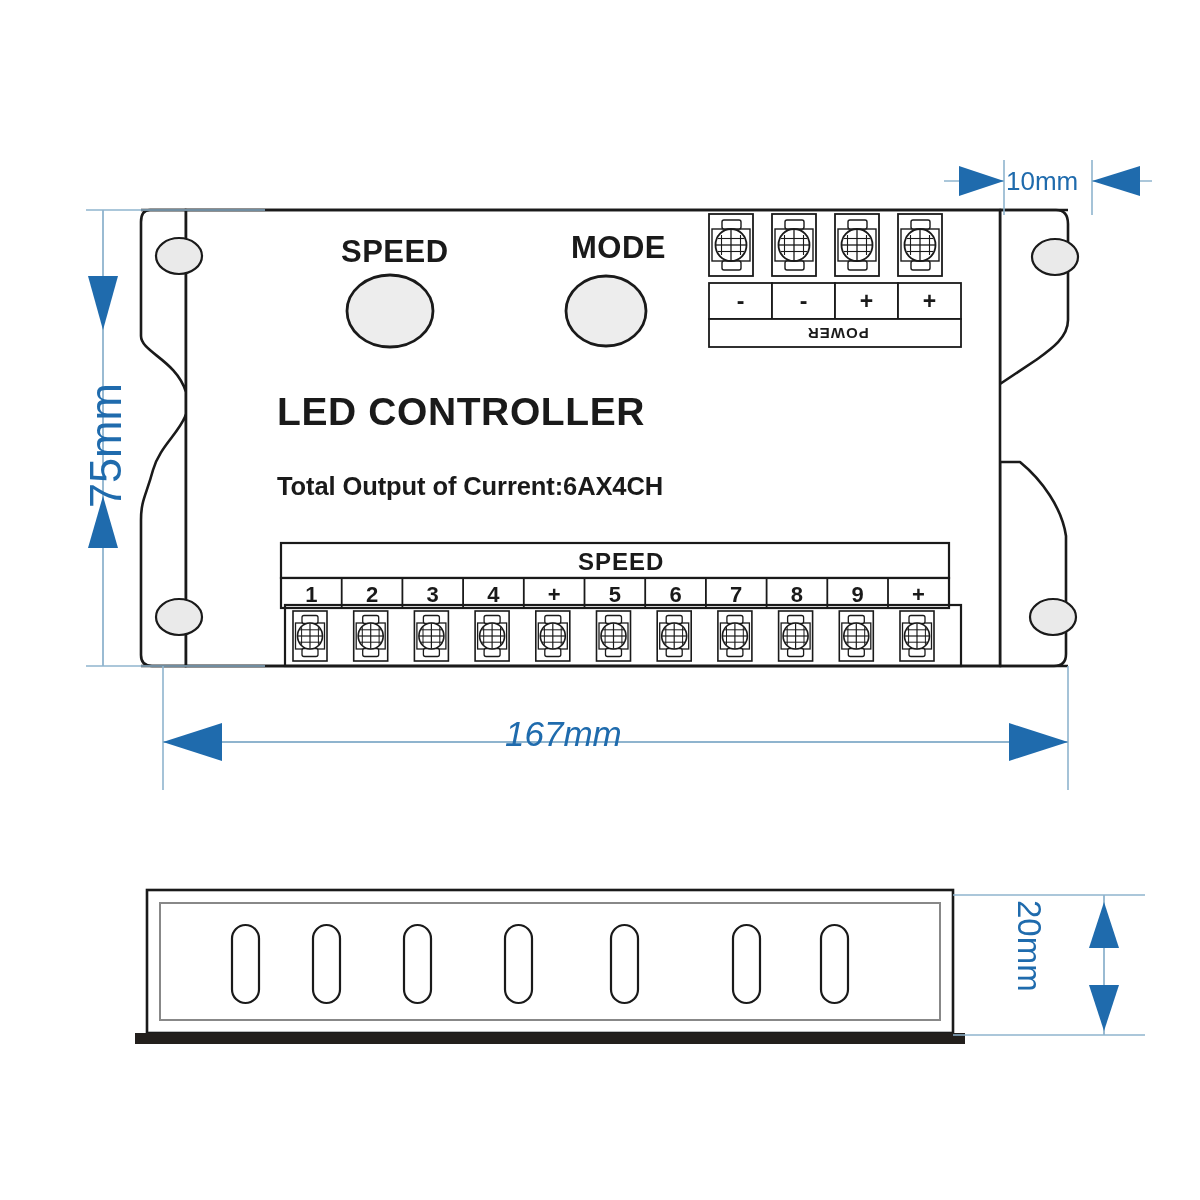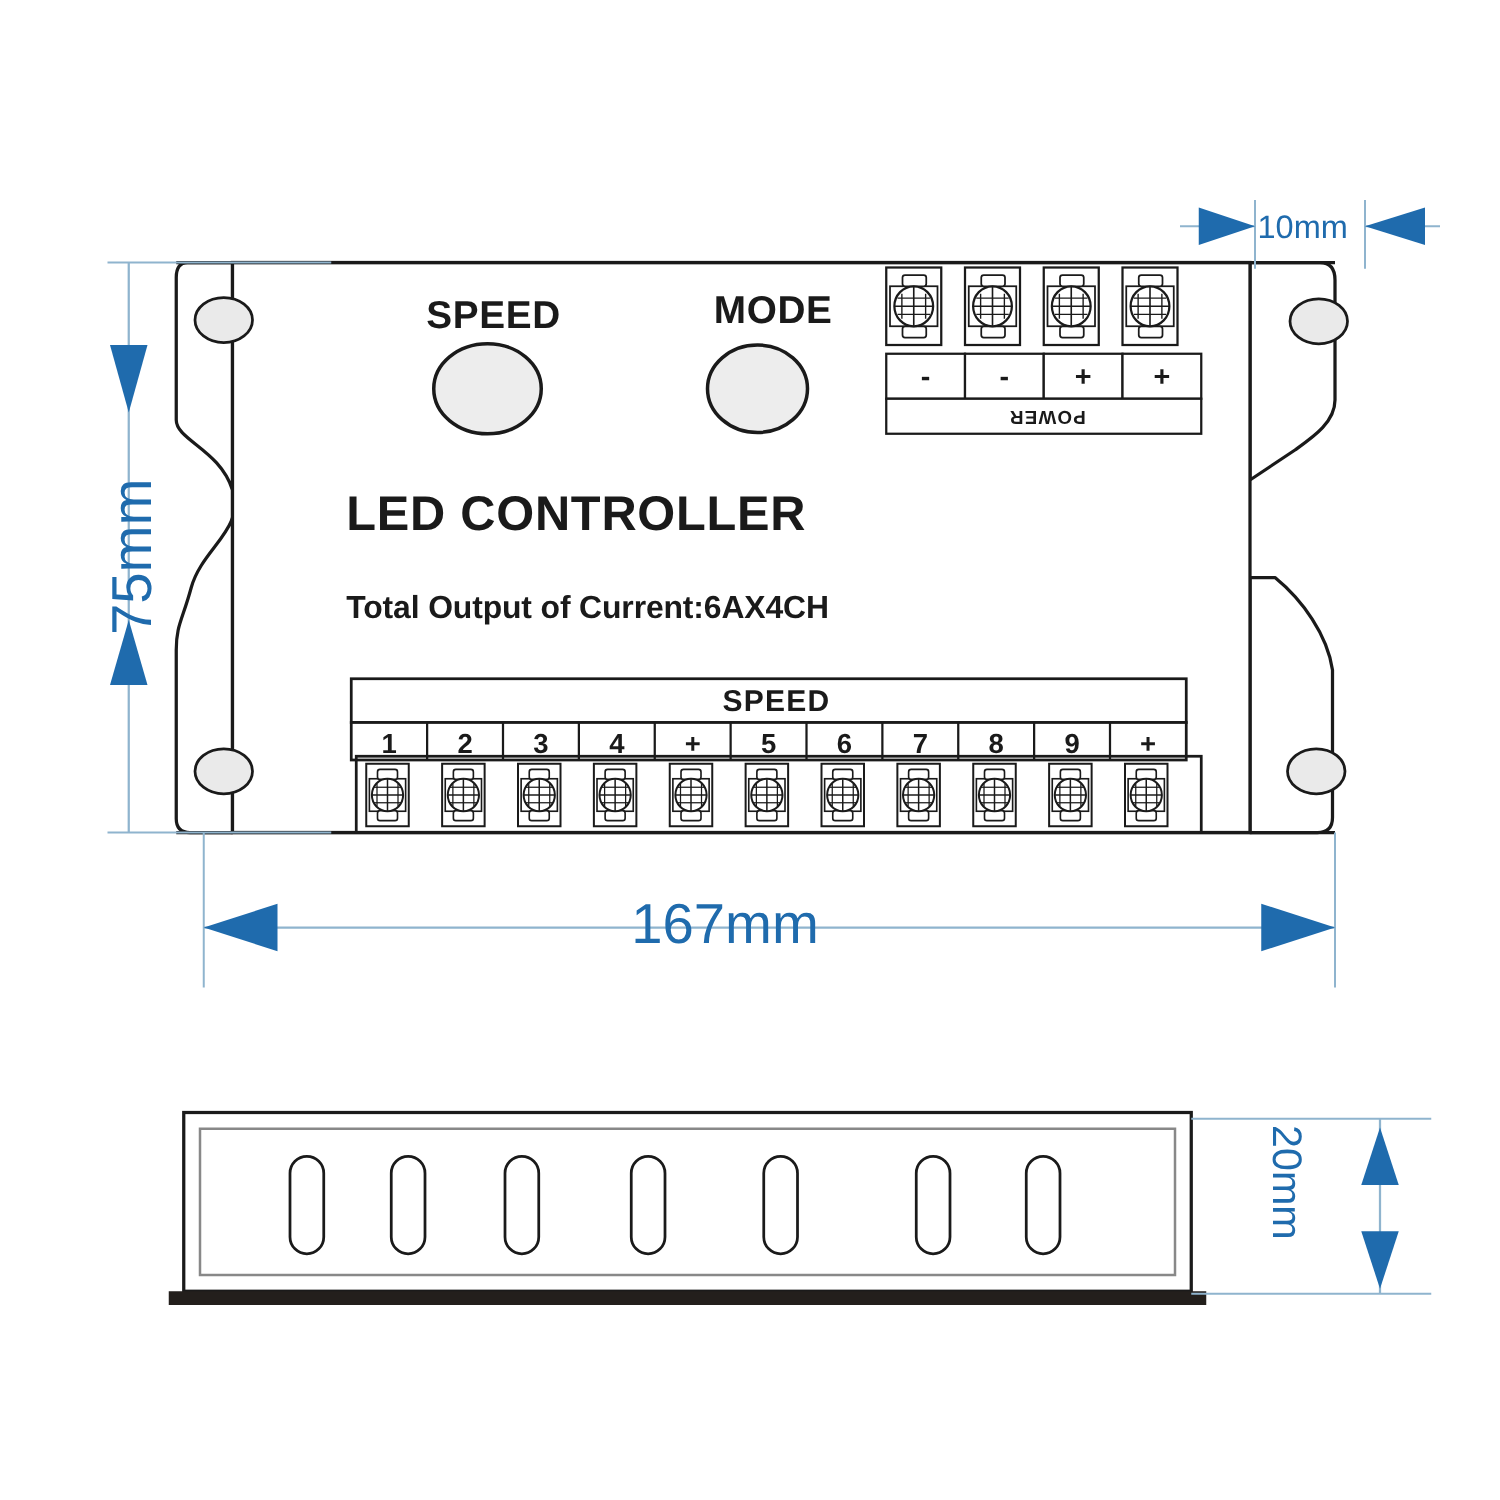--- a/index.html
+++ b/index.html
@@ -79,21 +79,21 @@
     font-weight: bold;
     text-align: center;
   }
   .pwr-sign {
     font-size: 23px;
     font-weight: bold;
     text-align: center;
   }
 
   
-  .dim-167 { font-size: 45px; }
+  .dim-167 { font-size: 35px; font-style: italic; }
   .dim-10  { font-size: 26px; }
   .dim-75  {
     font-size: 45px;
     transform: rotate(-90deg);
     transform-origin: left top;
   }
   .dim-20  {
     font-size: 33px;
     transform: rotate(90deg);
     transform-origin: left top;

